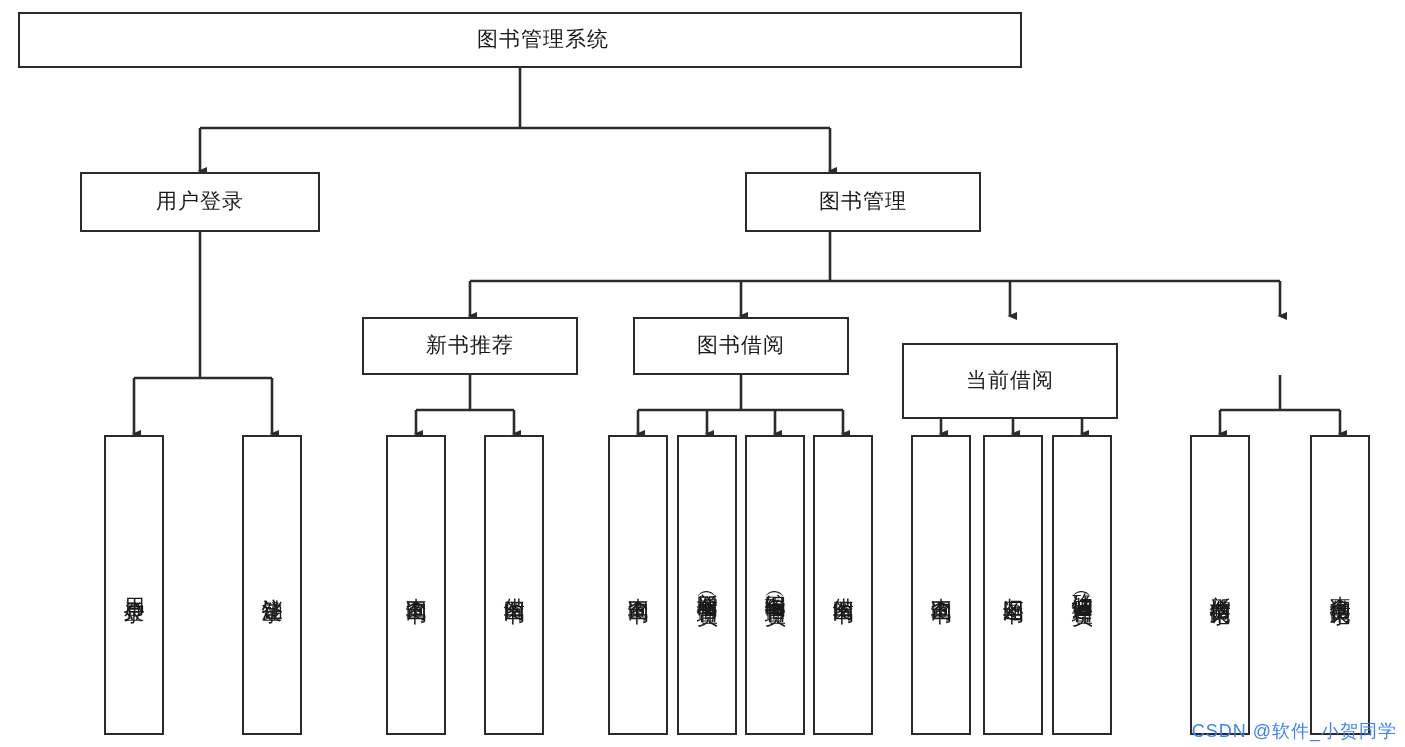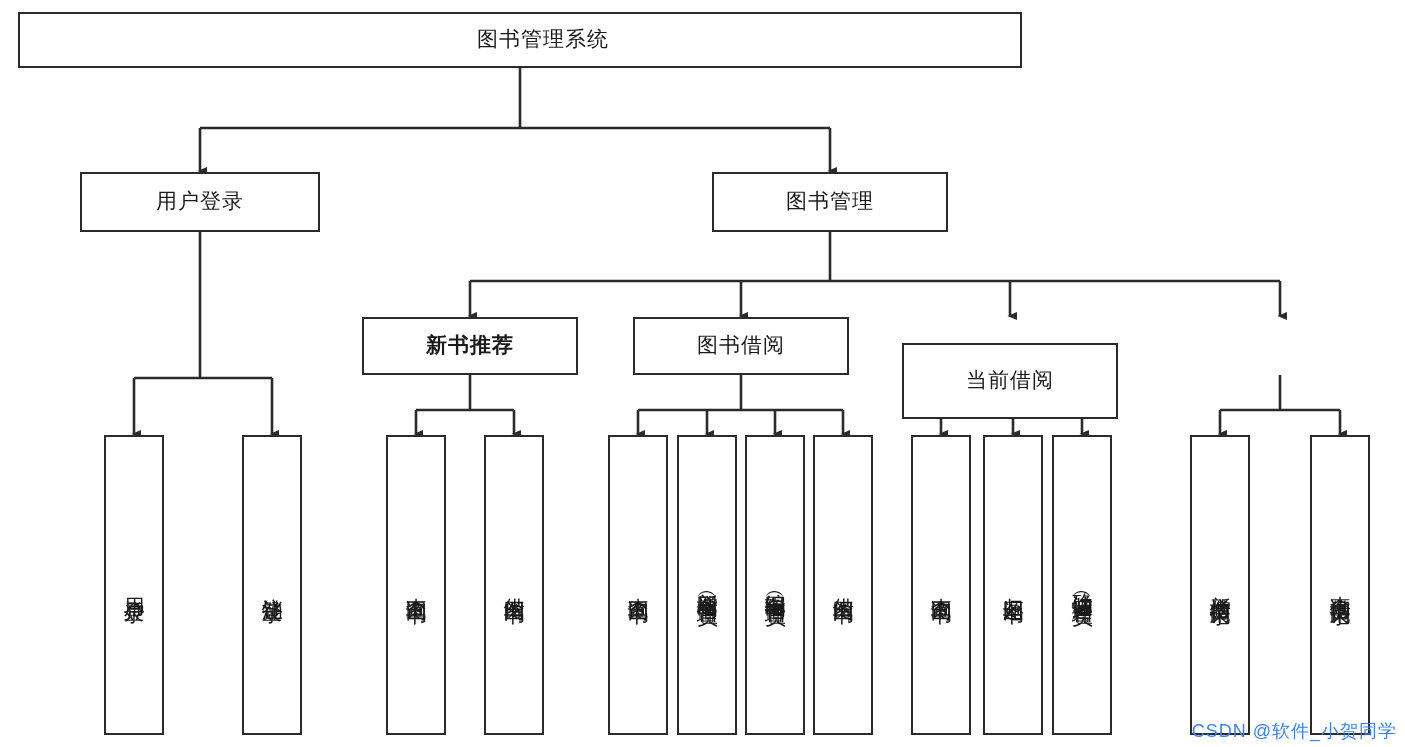--- a/index.html
+++ b/index.html
@@ -113,25 +113,25 @@
       </g>
   </svg>
 
   <div class="node horiz" style="left:18px; top:12px; width:1004px; height:56px;padding-left:46px;">
     <span>图书管理系统</span>
   </div>
 
   <div class="node horiz" style="left:80px; top:172px; width:240px; height:60px;">
     <span>用户登录</span>
   </div>
-  <div class="node horiz" style="left:712px; top:172px; width:236px; height:60px;">
+  <div class="node horiz" style="left:745px; top:172px; width:236px; height:60px;">
     <span>图书管理</span>
   </div>
 
-  <div class="node horiz" style="left:362px; top:317px; width:216px; height:58px;font-weight:bold;">
+  <div class="node horiz" style="left:362px; top:317px; width:216px; height:58px;">
     <span>新书推荐</span>
   </div>
   <div class="node horiz" style="left:633px; top:317px; width:216px; height:58px;">
     <span>图书借阅</span>
   </div>
   <div class="node horiz" style="left:902px; top:317px; width:216px; height:76px;margin-top:26px;">
     <span>当前借阅</span>
   </div>
 
   <div class="node vert" style="left:104px; top:435px; width:60px; height:300px;">

